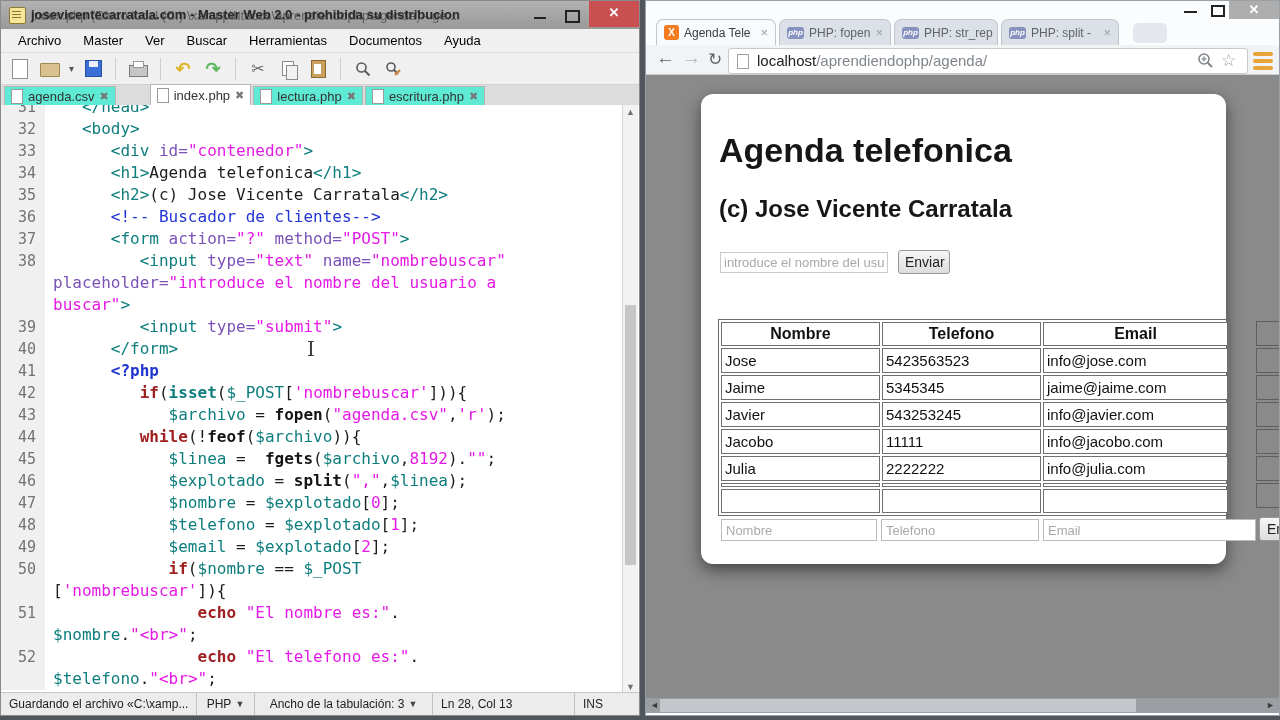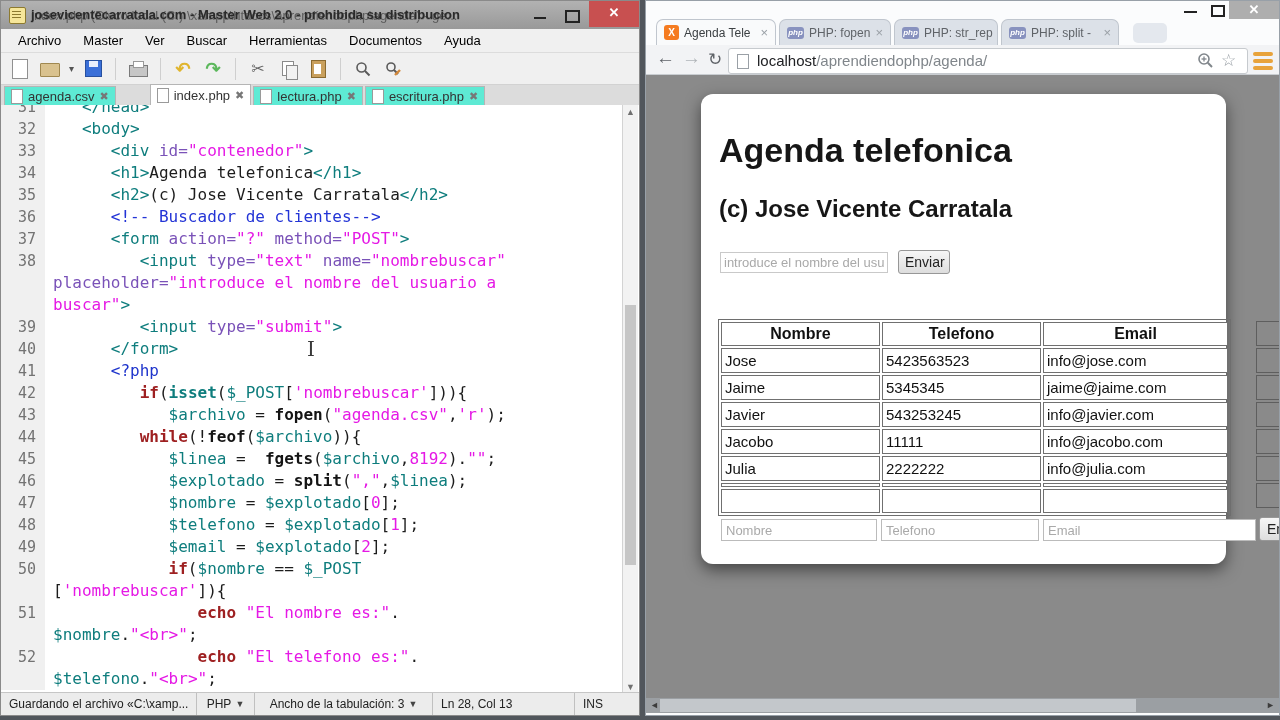--- a/index.html
+++ b/index.html
@@ -55,21 +55,21 @@
   .codewrap{position:absolute;left:0;top:-9px;width:100%;}
   .crow{display:flex;height:22px;}
   .gut{width:44px;background:#f0f0f0;color:#737373;font-family:"DejaVu Sans Mono",monospace;
     font-size:15px;text-align:center;padding-left:8px;box-sizing:border-box;line-height:22px;flex:none;}
   .cline{font-family:"DejaVu Sans Mono",monospace;font-size:16px;line-height:22px;white-space:pre;
     padding-left:8px;color:#1c1c1c;}
   .s-tag{color:var(--tag,#0e7d7d);} .s-attr{color:var(--attr,#7a52b8);}
   .s-str{color:var(--str,#e519e5);} .s-com{color:var(--com,#2334d6);}
   .s-kw{color:var(--kw,#9e2021);font-weight:bold;} .s-fn{color:var(--fn,#111);font-weight:bold;}
   .s-fnc{color:var(--tag,#0e7d7d);font-weight:bold;} .s-var{color:var(--var,#0e7d7d);}
-  .s-num{color:var(--num,#e519e5);} .s-php{color:var(--php,#1f35cc);font-weight:normal;}
+  .s-num{color:var(--num,#e519e5);} .s-php{color:var(--php,#1f35cc);font-weight:bold;}
   .s-pln{color:#1c1c1c;}
   .evscroll{position:absolute;right:1px;top:104px;width:16px;height:589px;background:#f2f2f2;
     border-left:1px solid #d3d3d3;box-sizing:border-box;}
   .evscroll .arr{position:absolute;left:0;width:100%;text-align:center;font-size:9px;color:#707070;}
   .evscroll .thumb{position:absolute;left:2px;width:11px;top:200px;height:260px;background:#c6c6c6;}
   .estatus{position:absolute;left:0;bottom:0;width:100%;height:23px;background:#ececec;
     border-top:1px solid #c6c6c6;display:flex;align-items:center;font-size:12px;color:#222;box-sizing:border-box;}
   .sseg{padding:0 8px;height:100%;display:flex;align-items:center;gap:4px;border-right:1px solid #c0c0c0;
     white-space:nowrap;overflow:hidden;box-sizing:border-box;}
   .caret{font-size:9px;color:#444;}

